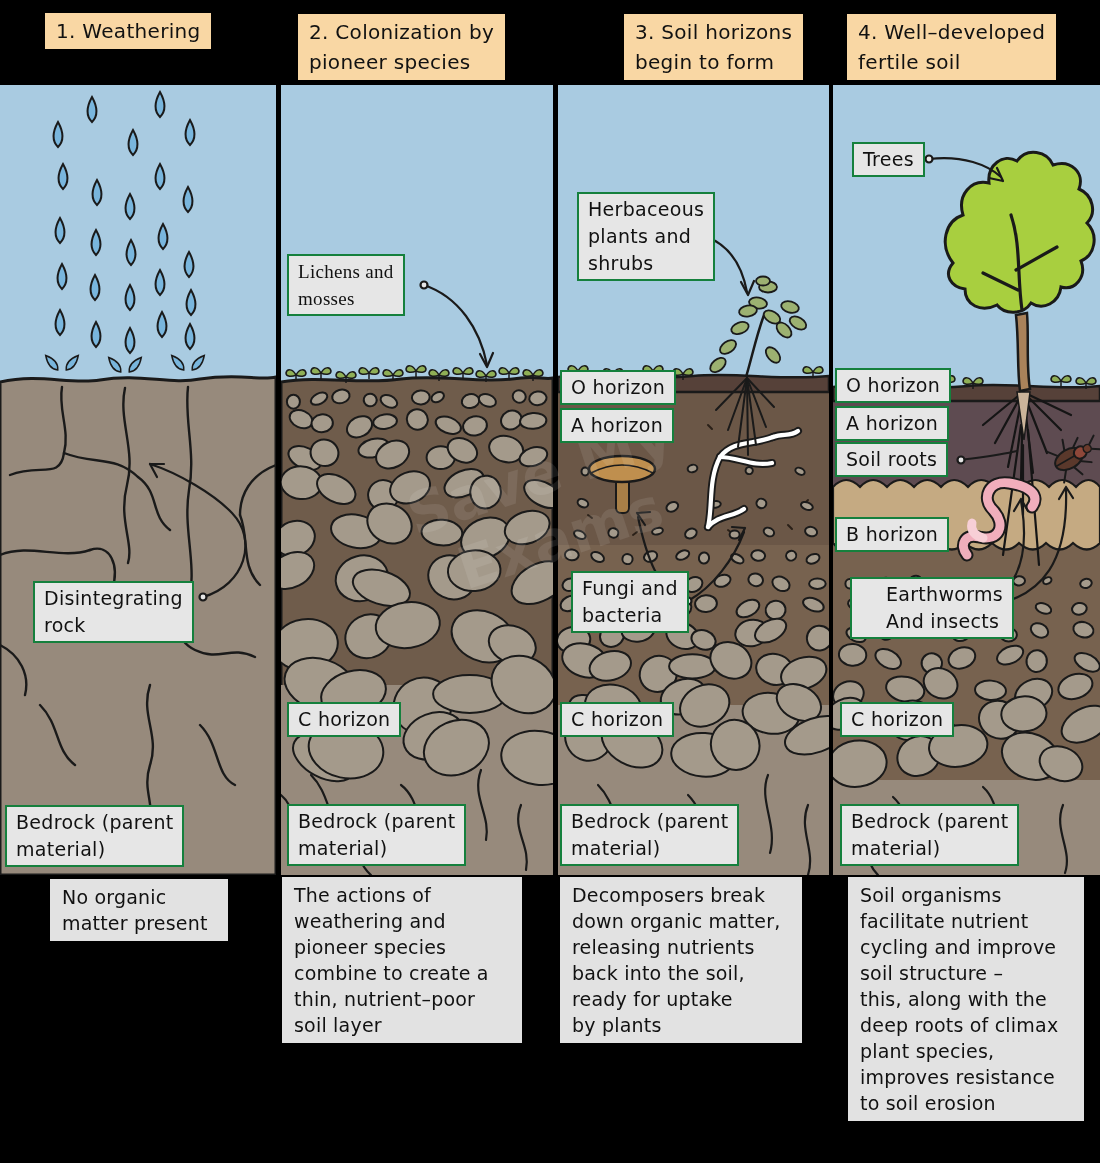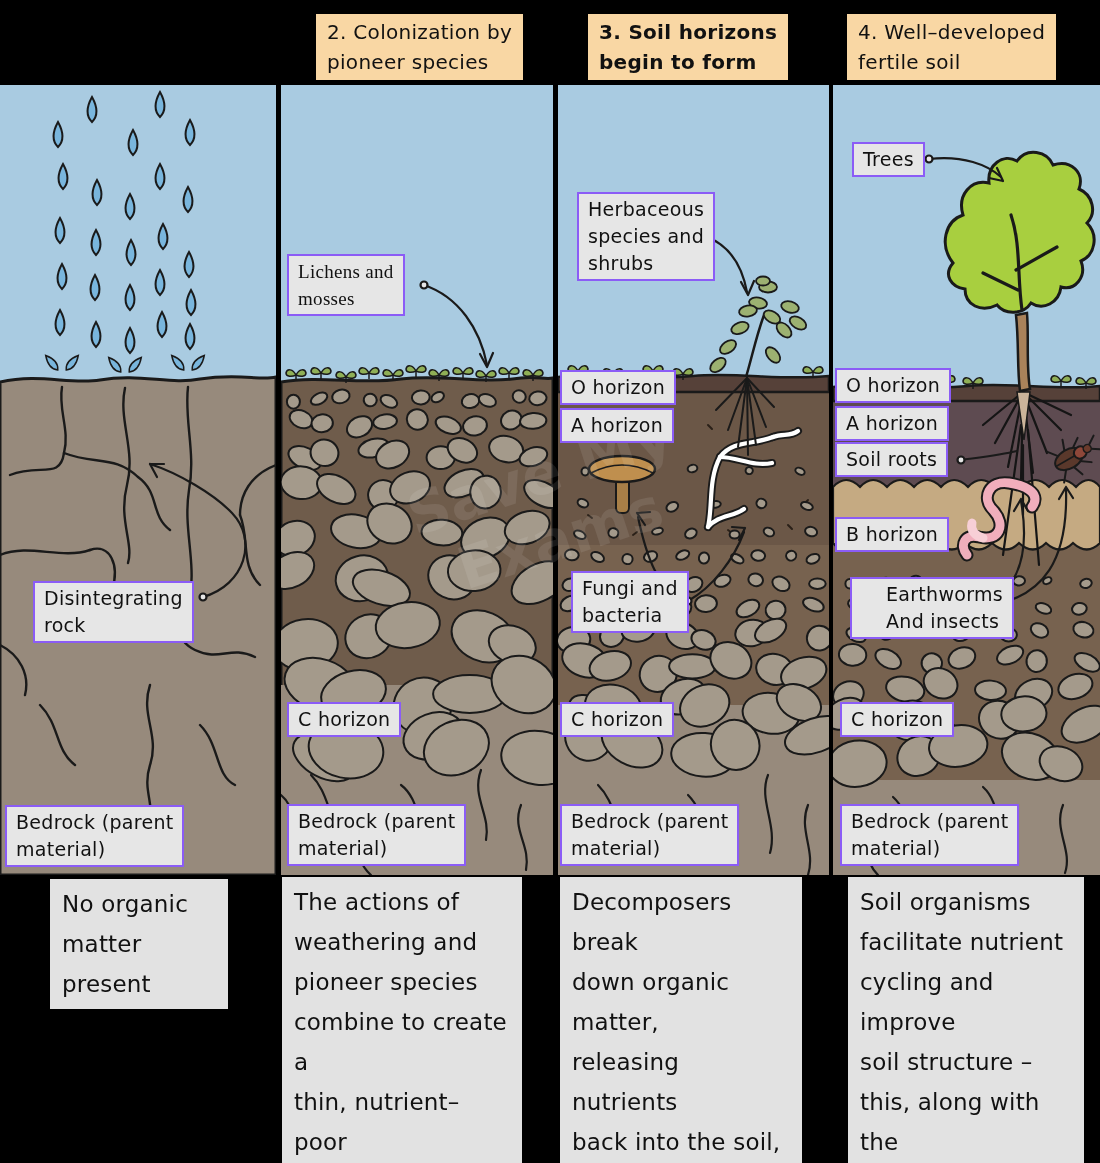--- a/index.html
+++ b/index.html
@@ -6,23 +6,23 @@
   .stage{position:relative;width:1100px;height:1163px;background:#000;overflow:hidden;
          font-family:"DejaVu Sans","Liberation Sans",sans-serif;color:#111;}
   .panel{position:absolute;top:85px;height:790px;background:#a9cbe1;overflow:hidden;}
   .panel svg{position:absolute;left:0;top:0;}
   #panel1{left:0;width:276px;}
   #panel2{left:281px;width:272px;}
   #panel3{left:558px;width:271px;}
   #panel4{left:833px;width:267px;}
   .title{position:absolute;background:#f9d7a4;padding:3px 11px;font-size:20px;line-height:30px;
          letter-spacing:.3px;white-space:pre-line;z-index:4;}
-  .lbl{position:absolute;background:#e6e6e6;border:2px solid #8b5cf6;padding:2px 9px;
+  .lbl{position:absolute;background:#e6e6e6;border:2px solid #15803d;padding:2px 9px;
        font-size:19px;line-height:27px;letter-spacing:.3px;white-space:pre-line;z-index:3;}
-  .caption{position:absolute;background:#e2e2e2;padding:5px 12px;font-size:23px;line-height:40px;
+  .caption{position:absolute;background:#e2e2e2;padding:5px 12px;font-size:19px;line-height:26px;
        letter-spacing:.2px;white-space:pre-line;z-index:3;}
   .watermark{position:absolute;left:330px;top:440px;width:440px;z-index:2;
        transform:rotate(-18deg);font-size:58px;font-weight:bold;text-align:center;
        color:rgba(255,255,255,0.09);white-space:pre-line;pointer-events:none;line-height:1.15;}
 </style>
 </head>
 <body>
 
 <div class="stage">
 
@@ -34,23 +34,24 @@
         </g>
       <g id="sprout">
         <path d="M0,2 L0,-5" stroke="#1a1a1a" stroke-width="1.5" fill="none"></path>
         <path d="M0,-4 C-3,-10 -9,-11 -10,-6 C-10,-2 -4,-2 0,-4 Z" fill="#8faf56" stroke="#1a1a1a" stroke-width="1.5"></path>
         <path d="M0,-4 C3,-10 9,-11 10,-6 C10,-2 4,-2 0,-4 Z" fill="#8faf56" stroke="#1a1a1a" stroke-width="1.5"></path>
       </g>
     </defs>
   </svg>
 
   
-  <div class="title" style="left:316px;top:14px;">2. Colonization by
+  <div class="title" style="left:45px;top:13px;">1. Weathering</div>
+  <div class="title" style="left:298px;top:14px;">2. Colonization by
 pioneer species</div>
-  <div class="title" style="left:588px;top:14px;font-weight:bold;">3. Soil horizons
+  <div class="title" style="left:624px;top:14px;">3. Soil horizons
 begin to form</div>
   <div class="title" style="left:847px;top:14px;">4. Well–developed
 fertile soil</div>
 
   
   <div class="panel" id="panel1">
     <svg width="276" height="790" viewBox="0 0 276 790" xmlns="http://www.w3.org/2000/svg" xmlns:xlink="http://www.w3.org/1999/xlink">
       <path d="M0,297 C40,288 70,300 100,295 C140,288 170,300 200,294 C240,288 260,296 276,292 L276,790 L0,790 Z" fill="#978a7c" stroke="#1a1a1a" stroke-width="3"></path>
       <g stroke="#1a1a1a" stroke-width="2.4" fill="none" stroke-linecap="round">
         <path d="M62,302 C58,325 70,345 64,368"></path>
@@ -526,21 +527,21 @@
 
   
   <div class="lbl" style="left:287px;top:254px;font-family:Liberation Serif, serif;">Lichens and
 mosses</div>
   <div class="lbl" style="left:287px;top:702px;">C horizon</div>
   <div class="lbl" style="left:287px;top:804px;">Bedrock (parent
 material)</div>
 
   
   <div class="lbl" style="left:577px;top:192px;">Herbaceous
-species and
+plants and
 shrubs</div>
   <div class="lbl" style="left:560px;top:370px;">O horizon</div>
   <div class="lbl" style="left:560px;top:408px;">A horizon</div>
   <div class="lbl" style="left:571px;top:571px;">Fungi and
 bacteria</div>
   <div class="lbl" style="left:560px;top:702px;">C horizon</div>
   <div class="lbl" style="left:560px;top:804px;">Bedrock (parent
 material)</div>
 
   

